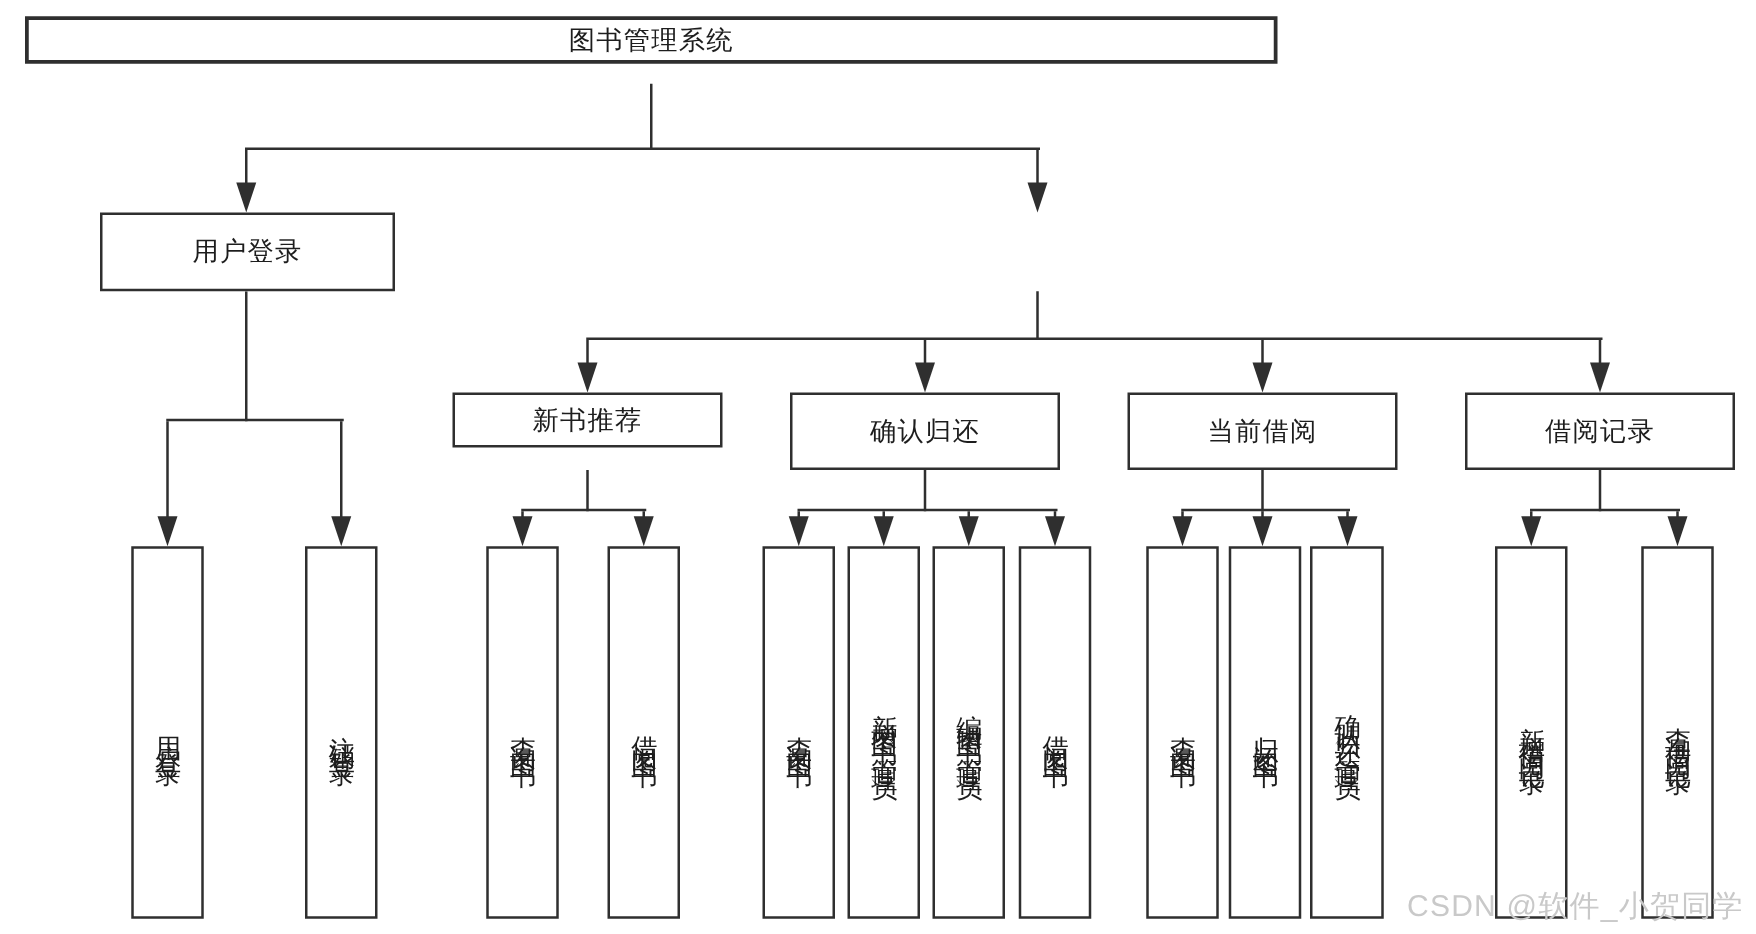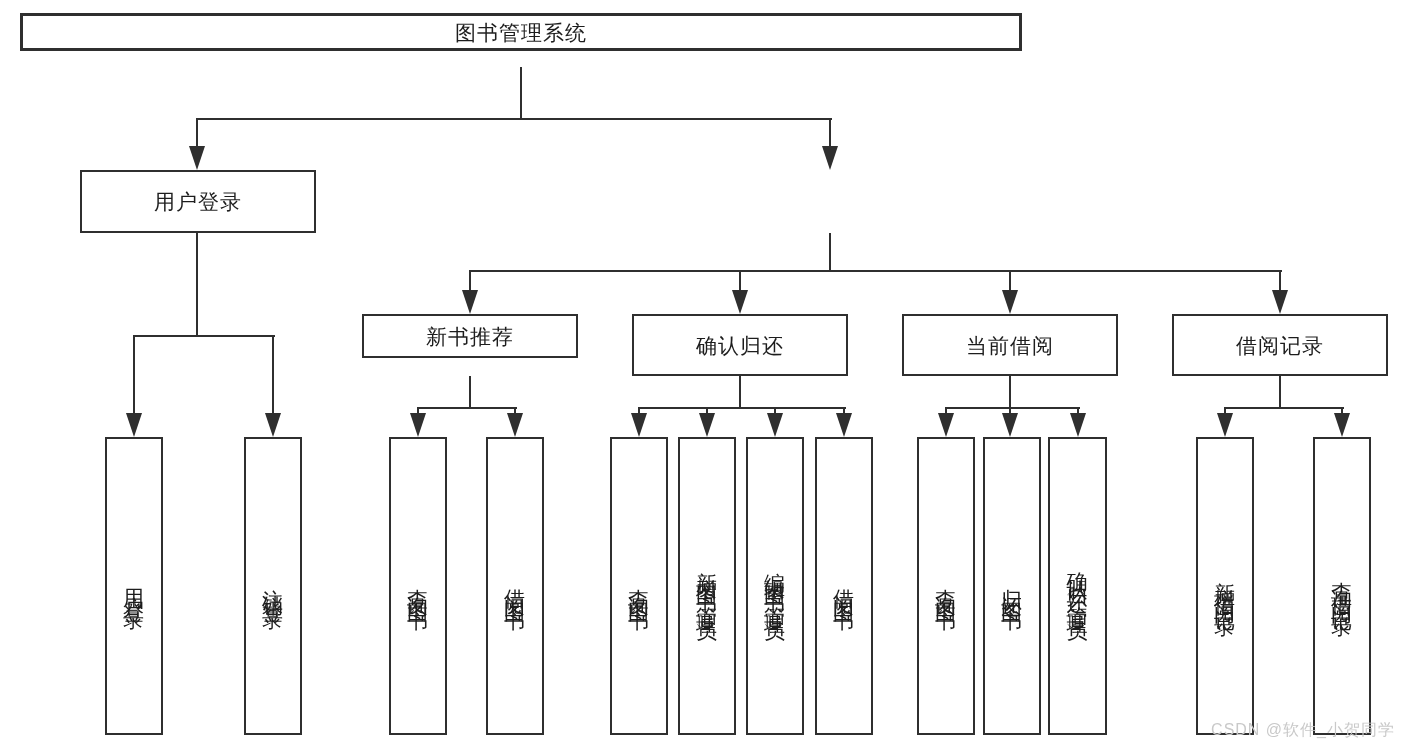--- a/index.html
+++ b/index.html
@@ -36,21 +36,21 @@
   .hline{height:2px;}
   .vline{width:2px;}
   .ahead{
     position:absolute;width:0;height:0;
     border-left:8px solid transparent;
     border-right:8px solid transparent;
     border-top:24px solid var(--line);
   }
   #watermark{
     position:absolute;right:10px;bottom:6px;
-    font-size:16px;letter-spacing:1px;
+    font-size:24px;letter-spacing:1px;
     color:var(--wm);z-index:5;
   }
 </style>
 </head>
 <body>
 
 <div id="canvas">
 
   <div id="connectors">
       <div class="vline" style="left: 520px; top: 67px; height: 53px;"></div>

